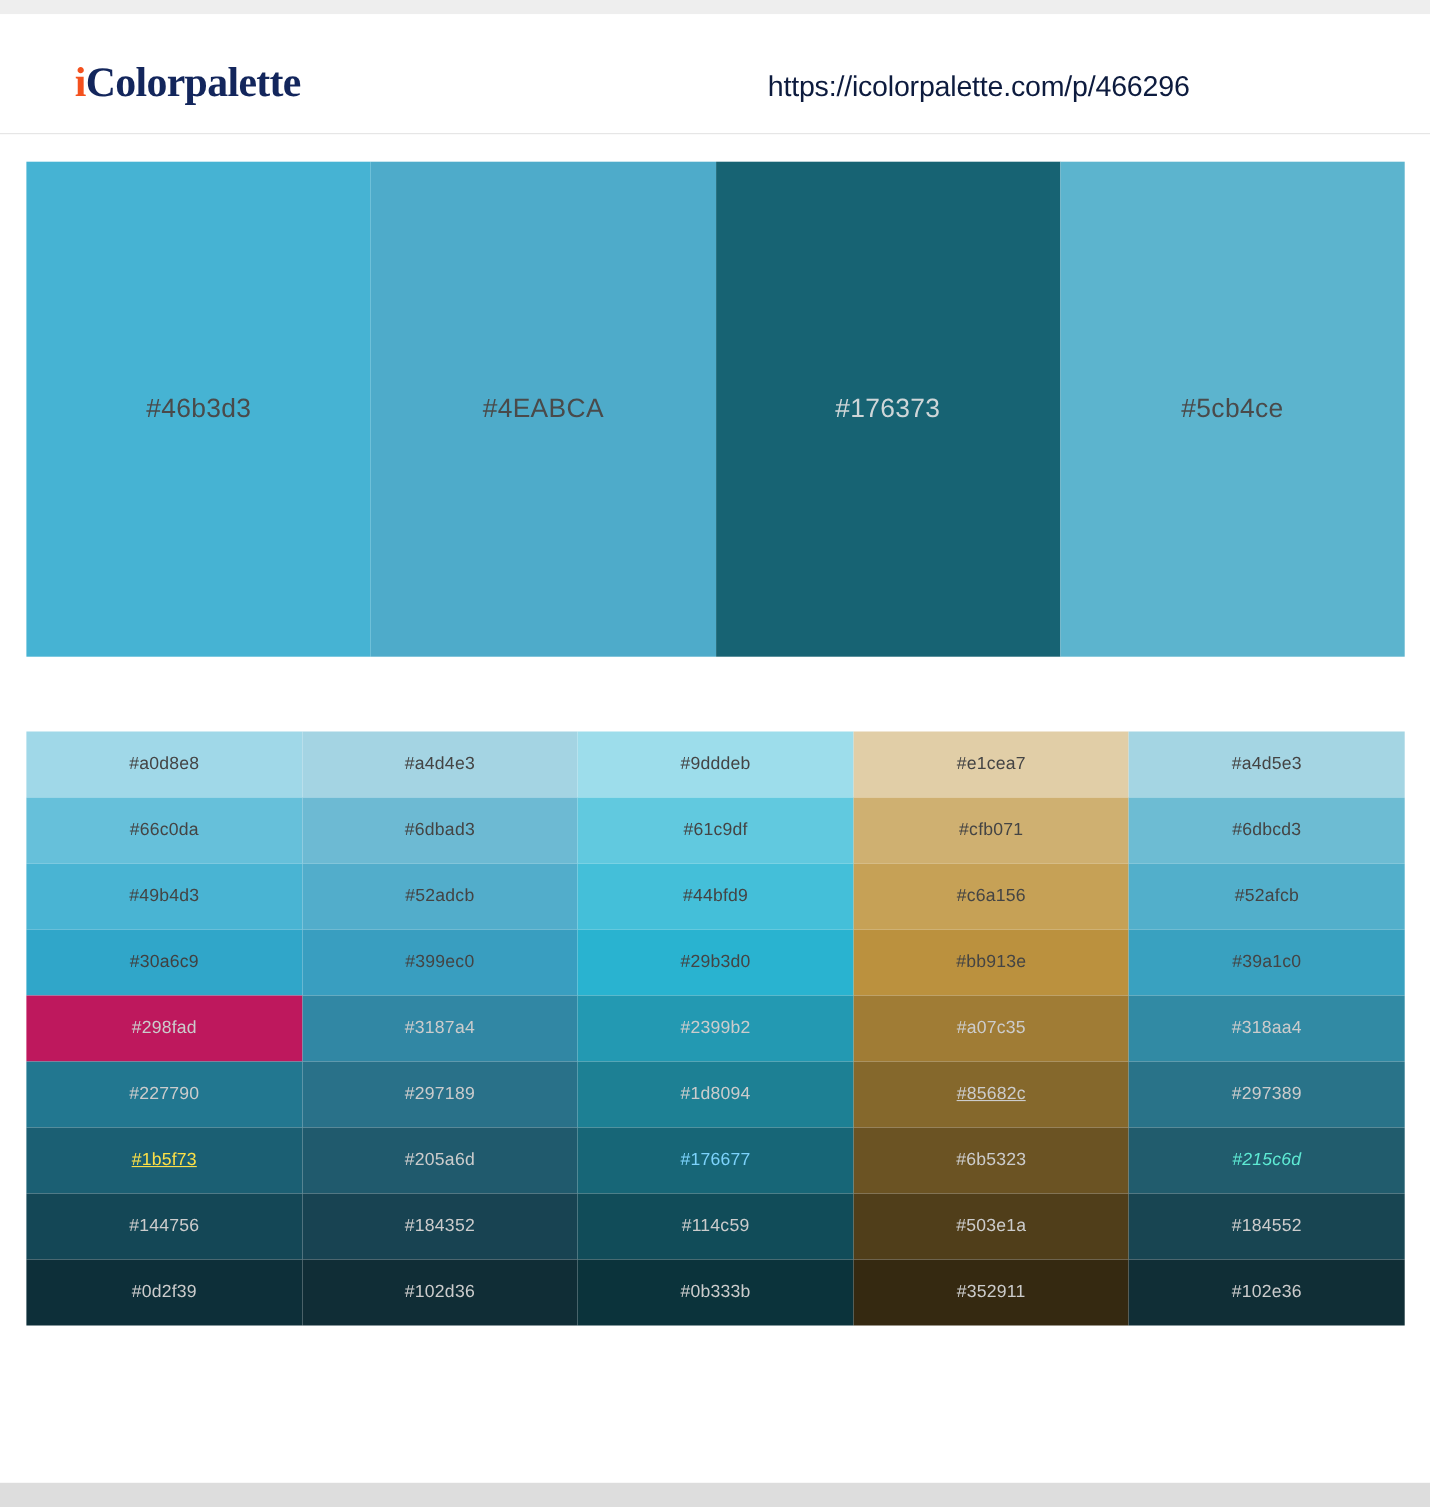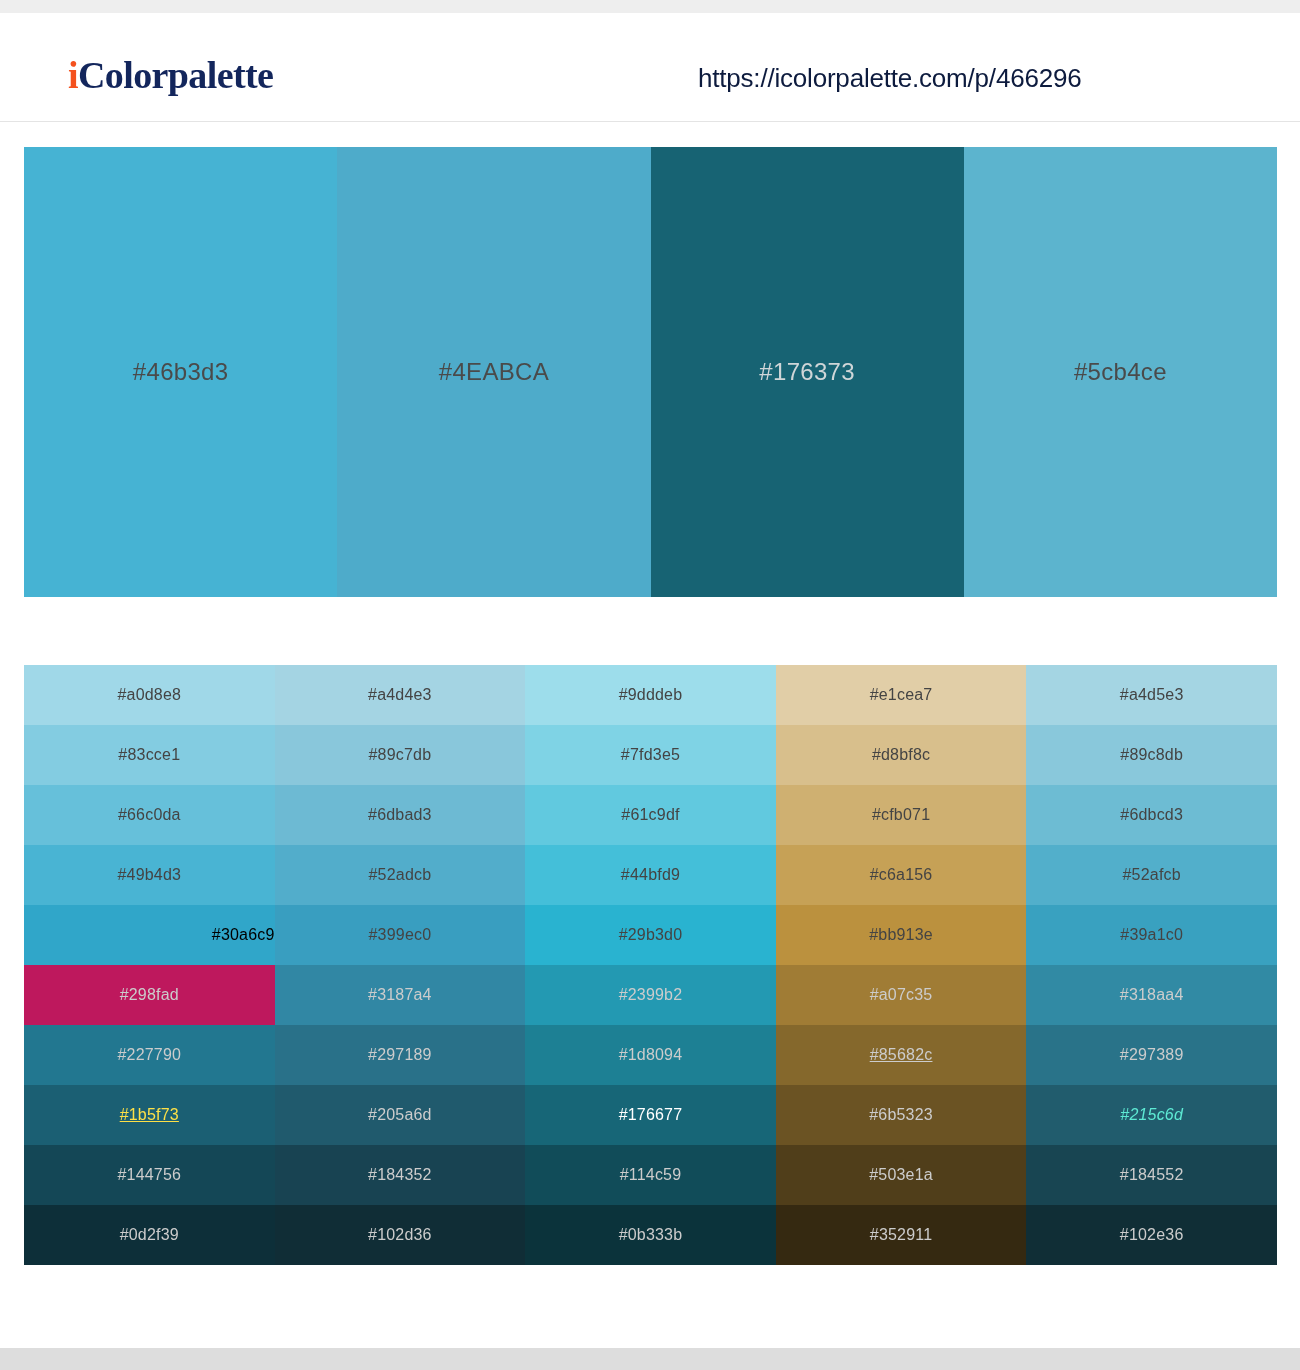--- a/index.html
+++ b/index.html
@@ -147,42 +147,35 @@
   <table class="shades-grid">
     <tbody id="shades-body">
         <tr>
           <td style="background: rgb(160, 216, 232); color: rgb(68, 68, 68);">#a0d8e8</td>
           <td style="background: rgb(164, 212, 227); color: rgb(68, 68, 68);">#a4d4e3</td>
           <td style="background: rgb(157, 221, 235); color: rgb(68, 68, 68);">#9dddeb</td>
           <td style="background: rgb(225, 206, 167); color: rgb(68, 68, 68);">#e1cea7</td>
           <td style="background: rgb(164, 213, 227); color: rgb(68, 68, 68);">#a4d5e3</td>
         </tr>
         <tr>
-          <td style="background: rgb(131, 204, 225); color: rgb(68, 68, 68);">#83cce1</td>
-          <td style="background: rgb(137, 199, 219); color: rgb(68, 68, 68);">#89c7db</td>
-          <td style="background: rgb(127, 211, 229); color: rgb(68, 68, 68);">#7fd3e5</td>
-          <td style="background: rgb(216, 191, 140); color: rgb(68, 68, 68);">#d8bf8c</td>
-          <td style="background: rgb(137, 200, 219); color: rgb(68, 68, 68);">#89c8db</td>
-        </tr>
-        <tr>
           <td style="background: rgb(102, 192, 218); color: rgb(68, 68, 68);">#66c0da</td>
           <td style="background: rgb(109, 186, 211); color: rgb(68, 68, 68);">#6dbad3</td>
           <td style="background: rgb(97, 201, 223); color: rgb(68, 68, 68);">#61c9df</td>
           <td style="background: rgb(207, 176, 113); color: rgb(68, 68, 68);">#cfb071</td>
           <td style="background: rgb(109, 188, 211); color: rgb(68, 68, 68);">#6dbcd3</td>
         </tr>
         <tr>
           <td style="background: rgb(73, 180, 211); color: rgb(68, 68, 68);">#49b4d3</td>
           <td style="background: rgb(82, 173, 203); color: rgb(68, 68, 68);">#52adcb</td>
           <td style="background: rgb(68, 191, 217); color: rgb(68, 68, 68);">#44bfd9</td>
           <td style="background: rgb(198, 161, 86); color: rgb(68, 68, 68);">#c6a156</td>
           <td style="background: rgb(82, 175, 203); color: rgb(68, 68, 68);">#52afcb</td>
         </tr>
         <tr>
-          <td style="background: rgb(48, 166, 201); color: #000000; text-align: right;">#30a6c9</td>
+          <td style="background: rgb(48, 166, 201); color: #404040;">#30a6c9</td>
           <td style="background: rgb(57, 158, 192); color: rgb(68, 68, 68);">#399ec0</td>
           <td style="background: rgb(41, 179, 208); color: rgb(68, 68, 68);">#29b3d0</td>
           <td style="background: rgb(187, 145, 62); color: rgb(68, 68, 68);">#bb913e</td>
           <td style="background: rgb(57, 161, 192); color: rgb(68, 68, 68);">#39a1c0</td>
         </tr>
         <tr>
           <td style="background: #be185d; color: rgb(204, 204, 204);">#298fad</td>
           <td style="background: rgb(49, 135, 164); color: rgb(204, 204, 204);">#3187a4</td>
           <td style="background: rgb(35, 153, 178); color: rgb(204, 204, 204);">#2399b2</td>
           <td style="background: rgb(160, 124, 53); color: rgb(204, 204, 204);">#a07c35</td>
@@ -191,21 +184,21 @@
         <tr>
           <td style="background: rgb(34, 119, 144); color: rgb(204, 204, 204);">#227790</td>
           <td style="background: rgb(41, 113, 137); color: rgb(204, 204, 204);">#297189</td>
           <td style="background: rgb(29, 128, 148); color: rgb(204, 204, 204);">#1d8094</td>
           <td style="background: rgb(133, 104, 44); color: rgb(204, 204, 204); text-decoration: underline;">#85682c</td>
           <td style="background: rgb(41, 115, 137); color: rgb(204, 204, 204);">#297389</td>
         </tr>
         <tr>
           <td style="background: rgb(27, 95, 115); color: #fde047; text-decoration: underline;">#1b5f73</td>
           <td style="background: rgb(32, 90, 109); color: rgb(204, 204, 204);">#205a6d</td>
-          <td style="background: rgb(23, 102, 119); color: #ffffff;">#176677</td>
+          <td style="background: rgb(23, 102, 119); color: #7dd3fc;">#176677</td>
           <td style="background: rgb(107, 83, 35); color: rgb(204, 204, 204);">#6b5323</td>
           <td style="background: rgb(33, 92, 109); color: #5eead4; font-style: italic;">#215c6d</td>
         </tr>
         <tr>
           <td style="background: rgb(20, 71, 86); color: rgb(204, 204, 204);">#144756</td>
           <td style="background: rgb(24, 67, 82); color: rgb(204, 204, 204);">#184352</td>
           <td style="background: rgb(17, 76, 89); color: rgb(204, 204, 204);">#114c59</td>
           <td style="background: rgb(80, 62, 26); color: rgb(204, 204, 204);">#503e1a</td>
           <td style="background: rgb(24, 69, 82); color: rgb(204, 204, 204);">#184552</td>
         </tr>

